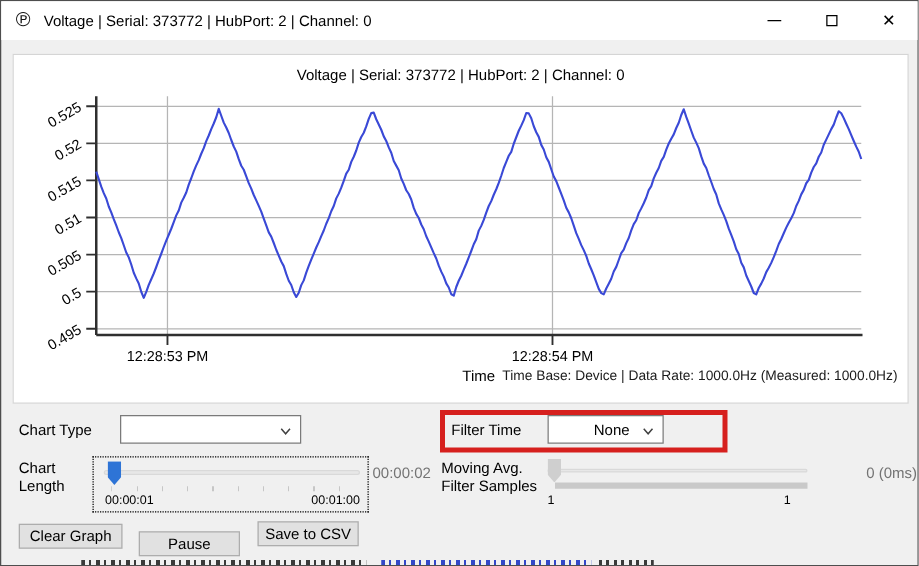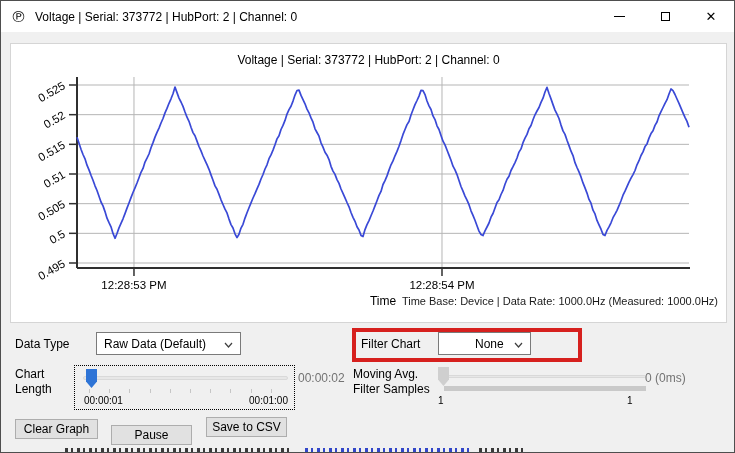--- a/index.html
+++ b/index.html
@@ -158,29 +158,28 @@
         <line x1="430.9968" y1="224" x2="430.9968" y2="232" stroke="#2f2f2f" stroke-width="1.5"></line>
         <text x="430.9968" y="245" text-anchor="middle" font-size="11.5" fill="#000">12:28:54 PM</text>
         <line x1="66" y1="33" x2="66" y2="224" stroke="#2f2f2f" stroke-width="2"></line>
         <line x1="66" y1="224" x2="679" y2="224" stroke="#2f2f2f" stroke-width="2"></line>
         <text x="372" y="261" text-anchor="middle" font-size="12" fill="#000">Time</text>
         <polyline points="66,93.3 68,99.3 70,105.3 72,110.5 74,114.8 76,121.2 78,125.9 80,131.3 82,136.3 84,141.8 86,146.5 88,152.2 90,158.0 92,161.9 94,167.6 96,174.2 98,178.7 100,182.8 102,189.4 104,194.3 106,189.5 108,183.9 110,179.4 112,174.8 114,169.6 116,164.1 118,159.0 120,153.6 122,148.5 124,143.8 126,139.0 128,133.7 130,128.3 132,124.4 134,118.1 136,114.2 138,110.0 140,103.7 142,98.6 144,93.1 146,88.3 148,84.1 150,79.0 152,74.5 154,68.9 156,64.4 158,59.3 160,54.8 162,49.8 164,43.1 166,48.6 168,54.1 170,58.0 172,62.4 174,68.0 176,73.2 178,77.3 180,83.3 182,88.6 184,91.8 186,97.1 188,102.5 190,106.9 192,112.0 194,116.3 196,120.7 198,125.3 200,130.9 202,136.3 204,141.9 206,145.3 208,150.4 210,155.8 212,160.5 214,165.2 216,168.9 218,175.1 220,180.6 222,184.0 224,189.8 226,193.6 228,190.2 230,184.1 232,180.3 234,174.1 236,168.7 238,163.7 240,158.9 242,154.0 244,149.7 246,144.9 248,140.4 250,135.0 252,130.5 254,125.0 256,120.8 258,114.7 260,110.9 262,106.1 264,100.7 266,94.9 268,91.8 270,85.5 272,81.4 274,76.4 276,70.1 278,65.6 280,62.2 282,57.1 284,51.1 286,46.5 288,46.1 290,51.4 292,55.6 294,59.8 296,65.1 298,68.8 300,73.9 302,78.2 304,84.8 306,88.5 308,92.2 310,98.8 312,103.1 314,108.2 316,111.2 318,115.6 320,122.3 322,127.1 324,130.4 326,135.6 328,139.4 330,145.0 332,149.3 334,153.9 336,158.5 338,162.8 340,168.5 342,173.3 344,177.3 346,182.7 348,186.0 350,191.4 352,192.5 354,185.6 356,180.6 358,176.6 360,171.7 362,167.0 364,161.9 366,156.8 368,151.4 370,147.4 372,140.5 374,136.7 376,131.9 378,126.1 380,120.8 382,116.9 384,111.8 386,107.4 388,102.3 390,96.6 392,90.4 394,85.5 396,80.6 398,77.5 400,71.0 402,65.8 404,60.6 406,56.5 408,52.1 410,46.4 412,46.7 414,50.6 416,57.0 418,61.8 420,65.5 422,71.9 424,75.6 426,81.8 428,85.5 430,91.4 432,97.2 434,100.9 436,106.0 438,111.1 440,116.3 442,122.2 444,125.9 446,130.6 448,136.5 450,142.5 452,147.1 454,152.1 456,156.1 458,160.7 460,166.8 462,171.4 464,176.3 466,181.7 468,187.1 470,190.5 472,191.5 474,186.8 476,183.0 478,179.0 480,173.2 482,169.5 484,164.0 486,158.5 488,155.7 490,150.5 492,146.4 494,140.3 496,135.3 498,132.2 500,126.5 502,122.7 504,118.6 506,114.0 508,108.1 510,104.9 512,98.7 514,94.2 516,90.4 518,84.7 520,81.5 522,75.7 524,70.8 526,67.0 528,63.5 530,58.4 532,54.2 534,48.0 536,43.4 538,49.5 540,54.9 542,60.6 544,66.1 546,70.1 548,74.5 550,81.1 552,86.9 554,90.4 556,96.2 558,101.6 560,107.2 562,111.6 564,118.7 566,123.5 568,127.9 570,132.9 572,138.9 574,143.9 576,149.1 578,155.4 580,159.2 582,166.2 584,169.9 586,176.4 588,180.8 590,185.2 592,190.4 594,191.5 596,186.4 598,182.9 600,178.8 602,173.7 604,170.2 606,166.3 608,161.7 610,156.7 612,151.2 614,147.2 616,142.6 618,138.1 620,134.2 622,130.6 624,126.5 626,120.8 628,116.7 630,111.5 632,107.9 634,102.6 636,99.9 638,94.1 640,89.6 642,86.7 644,81.4 646,78.0 648,71.8 650,67.7 652,63.5 654,59.3 656,55.7 658,50.0 660,45.0 662,46.6 664,50.5 666,55.0 668,59.3 670,64.1 672,68.8 674,73.3 676,77.4 678,83.2" fill="none" stroke="#3a49d6" stroke-width="1.7" stroke-linejoin="round"></polyline>
       </svg>
     <div class="chart-footer">Time Base: Device  |  Data Rate: 1000.0Hz (Measured: 1000.0Hz)</div>
   </div>
 
-  <div class="ctl-label" style="left:14px; top:336px;">Data Type</div>
+  <div class="ctl-label" style="left:14px; top:336px;">Chart Type</div>
   <div class="combo" style="left:95px; top:331px; width:145px;">
-    <span>Raw Data (Default)</span>
     <svg class="chevron" viewBox="0 0 9 6">
         <polyline points="1,1 4.5,5 8,1" fill="none" stroke="#404040" stroke-width="1.2"></polyline>
       </svg>
   </div>
 
-  <div class="ctl-label" style="left:360px; top:336px;">Filter Chart</div>
+  <div class="ctl-label" style="left:360px; top:336px;">Filter Time</div>
   <div class="combo" style="left:437px; top:331px; width:93px;padding-left:36px;">
     <span>None</span>
     <svg class="chevron" viewBox="0 0 9 6">
         <polyline points="1,1 4.5,5 8,1" fill="none" stroke="#404040" stroke-width="1.2"></polyline>
       </svg>
   </div>
   <div class="annotation-box"></div>
 
   <div class="ctl-label" style="left:14px; top:366px;">
     <div>Chart</div>
@@ -197,21 +196,21 @@
 
   <div class="ctl-label" style="left:352px; top:366px;">
     <div>Moving Avg.</div>
     <div>Filter Samples</div>
   </div>
   <div class="slider-track" style="left:437px; top:374px; width:208px; height:3px;"></div>
   <div class="slider-thumb-gray" style="left:437px; top:366px;"></div>
   <div class="ma-lowerbar" style="left:443px; top:385px; width:202px; height:5px;"></div>
   <div class="slider-sublabel" style="left:437px; top:394px;">1</div>
   <div class="slider-sublabel" style="left:626px; top:394px;">1</div>
-  <div class="slider-value" style="left:644px; top:370px;">0 (0ms)</div>
+  <div class="slider-value" style="left:692px; top:370px;">0 (0ms)</div>
 
   <button class="push-btn" style="left:14px; top:418px; width:83px;">Clear Graph</button>
   <button class="push-btn" style="left:110px; top:424px; width:81px;">Pause</button>
   <button class="push-btn" style="left:205px; top:416px; width:81px;">Save to CSV</button>
 
   <div class="clipped-strip clip-dark" style="left:64px; width:228px;"></div>
   <div class="clipped-strip clip-blue" style="left:304px; width:168px;"></div>
   <div class="clipped-strip clip-dark" style="left:478px; width:44px;"></div>
 
 </div>

